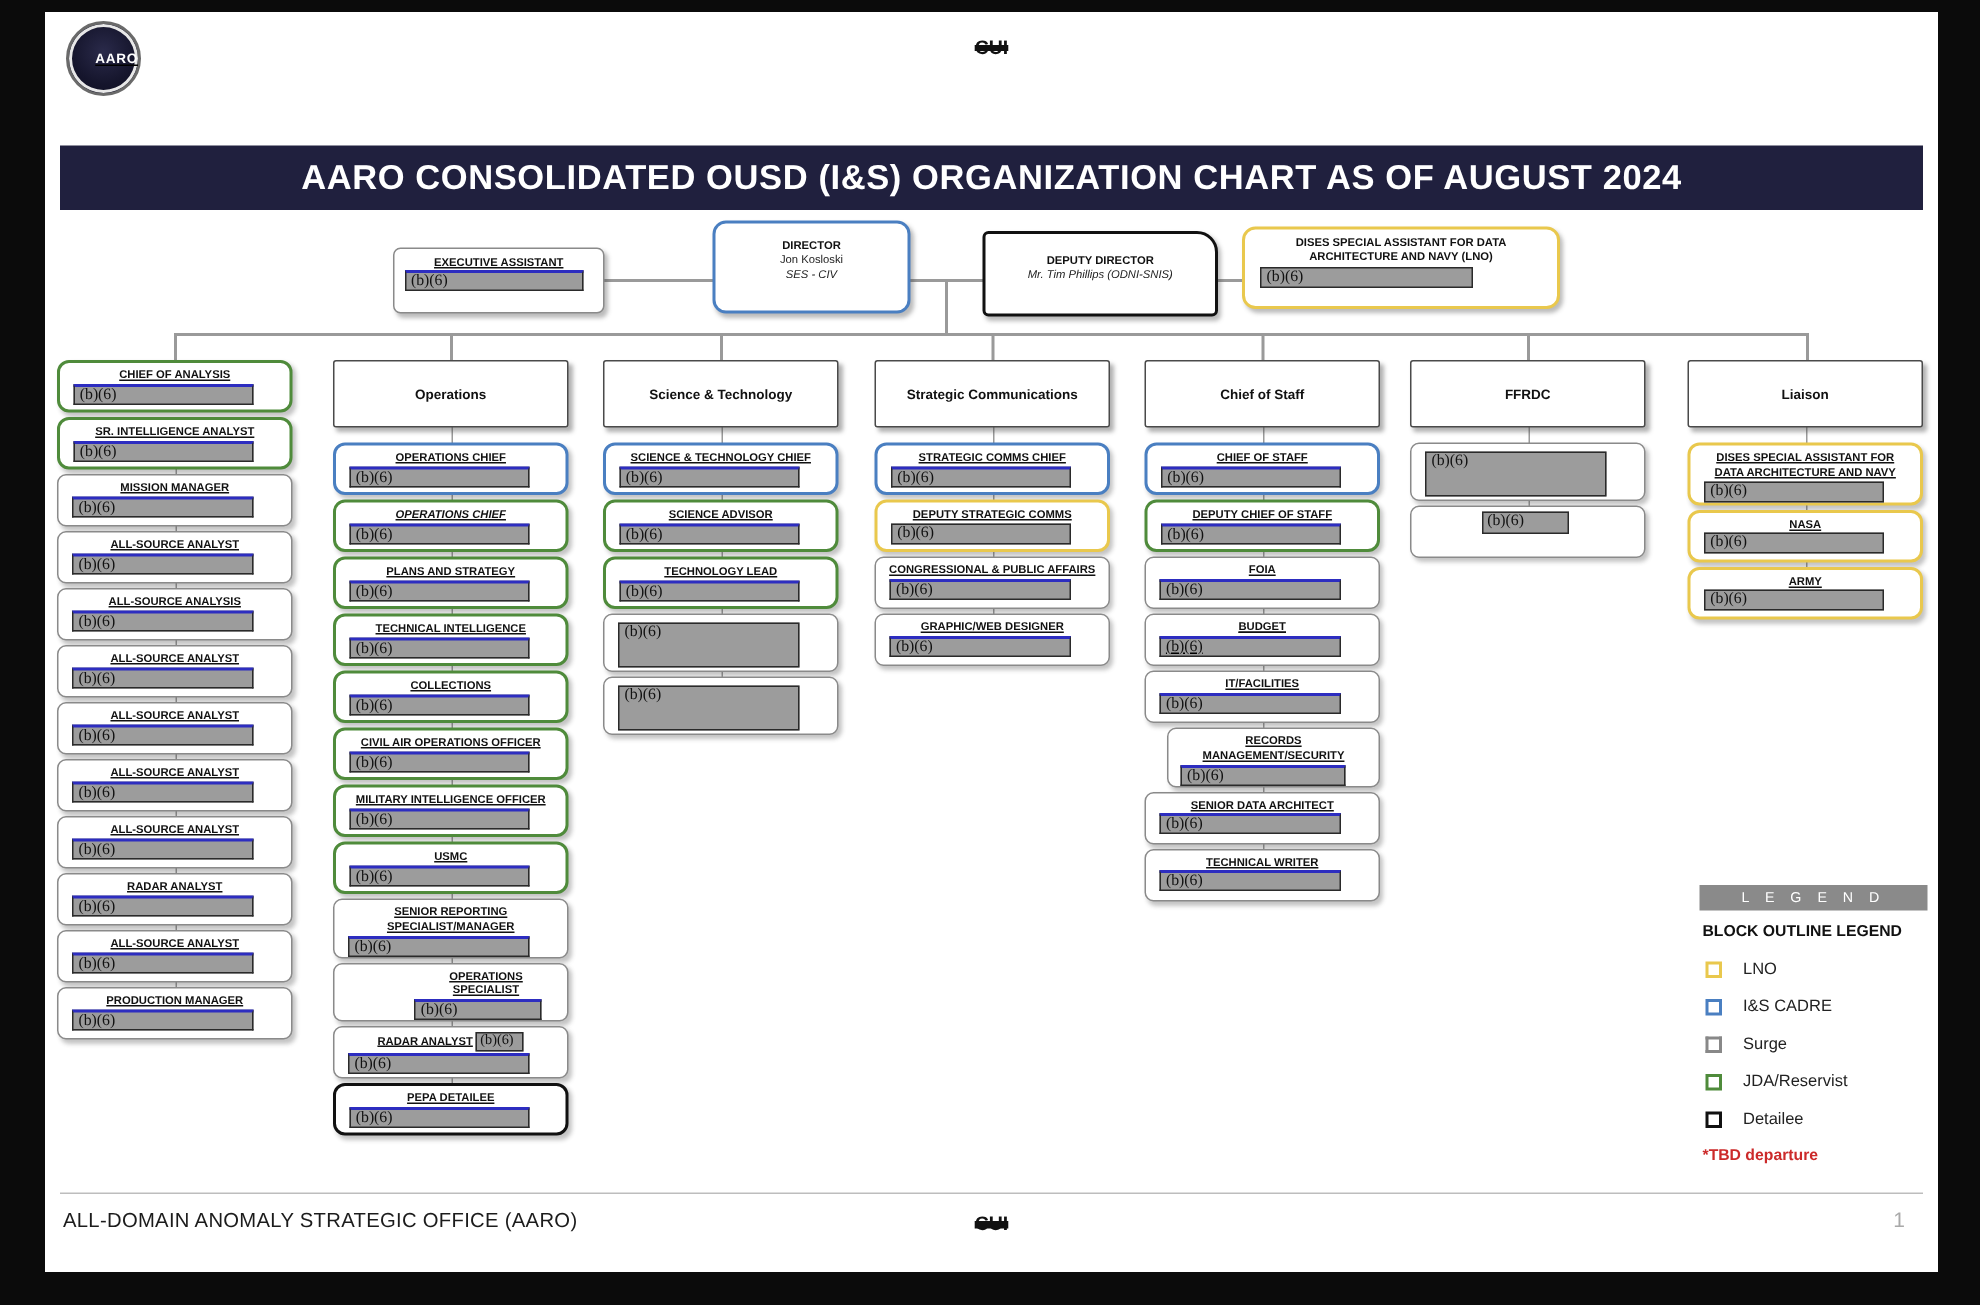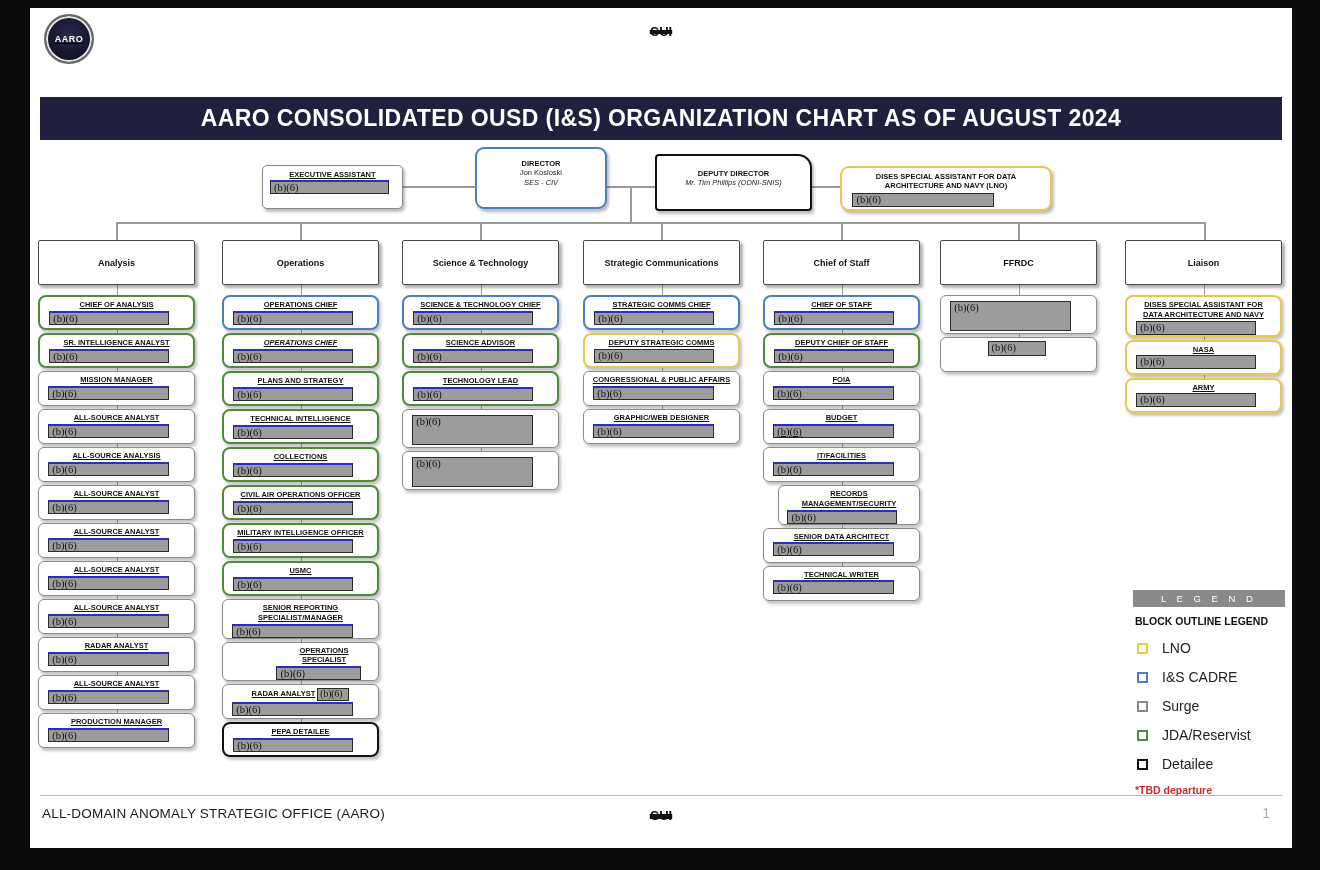--- a/index.html
+++ b/index.html
@@ -2,21 +2,21 @@
 <html style="--banner: #20203e; --redact: #9c9c9c;"><head>
 <meta charset="utf-8">
 <style>
   * { margin:0; padding:0; box-sizing:border-box; }
   html,body { width:1320px; height:870px; background:#0b0b0b; font-family:"Liberation Sans", sans-serif; overflow:hidden; }
   .page { position:absolute; left:30px; top:8px; width:1262px; height:840px; background:#ffffff; }
 
   
   .logo { position:absolute; left:14px; top:6px; width:50px; height:50px; border-radius:50%;
           background:radial-gradient(circle at 50% 40%, #2a2a4a 0%, #15152c 60%, #0d0d1f 100%);
-          border:2px solid #6a6a6a; box-shadow:inset 0 0 0 2px #e8e8e8; display:flex; align-items:center; justify-content:center;text-decoration:underline; }
+          border:2px solid #6a6a6a; box-shadow:inset 0 0 0 2px #e8e8e8; display:flex; align-items:center; justify-content:flex-end;text-decoration:underline; }
   .logo span { color:#fff; font-size:9px; font-weight:bold; letter-spacing:.5px; }
   .cui-top { position:absolute; left:0; right:0; top:16px; text-align:center; font-size:13px; font-weight:bold; color:#111;
              text-decoration:line-through; text-decoration-thickness:4px; }
   .banner { position:absolute; left:10px; top:89px; width:1242px; height:43px; background:var(--banner,#20203e);
             color:#fff; display:flex; align-items:center; justify-content:center; font-size:23px; font-weight:bold; letter-spacing:.4px; }
 
   
   .lbox { position:absolute; background:#fff; border:1.4px solid #7d7d7d; border-radius:5px;
           box-shadow:2px 2.5px 3px rgba(60,60,60,.35); z-index:2; padding-top:4px; }
   .lbox .t { font-size:7.5px; font-weight:bold; text-align:center; line-height:1.25; color:#111; }
@@ -57,21 +57,21 @@
   .obox.smallred .rbar { width:38%; margin-left:30%; height:15px; }
 
   
   .legend { position:absolute; left:1103px; top:582px; width:152px; z-index:2; }
   .legend-bar { height:17px; background:#8a8a8a; color:#fff; font-size:9.5px; font-weight:normal; letter-spacing:4px;
                 display:flex; align-items:center; justify-content:center; }
   .legend-sub { font-size:10.5px; font-weight:bold; color:#111; margin:8px 0 4px 2px; }
   .legend-item { display:flex; align-items:center; margin:13px 0 0 4px; }
   .legend-item .sw { width:11px; height:11px; border:2.5px solid #888; background:#fff; margin-right:14px; flex:0 0 auto; }
   .legend-item .sw.dashed { border-style:dashed; border-width:2px; }
-  .legend-item .lb { font-size:14px; color:#222; }
+  .legend-item .lb { font-size:11px; color:#222; }
   .legend-note { font-size:10.5px; font-weight:bold; margin:12px 0 0 2px; }
 
   
   .foot-rule { position:absolute; left:10px; top:787px; width:1242px; height:1px; background:#bdbdbd; }
   .foot-org { position:absolute; left:12px; top:798px; font-size:13.5px; color:#1c1c1c; letter-spacing:.2px; }
   .cui-bottom { position:absolute; left:0; right:0; top:800px; text-align:center; font-size:13px; font-weight:bold; color:#111;
                 text-decoration:line-through; text-decoration-thickness:5px; }
   .page-num { position:absolute; right:22px; top:797px; font-size:14px; color:#a9a9a9; }
 </style>
 </head>
@@ -111,30 +111,29 @@
     <div class="t">DIRECTOR</div>
     <div class="sub">Jon Kosloski</div>
     <div class="sub i">SES - CIV</div>
   </div>
 
   <div class="lbox thickb" style="left: 625px; top: 146px; width: 157px; height: 57px; border-radius: 4px 14px 4px 4px; padding-top: 13px; border-color: rgb(17, 17, 17);">
     <div class="t">DEPUTY DIRECTOR</div>
     <div class="sub i">Mr. Tim Phillips (ODNI-SNIS)</div>
   </div>
 
-  <div class="lbox thickb" style="left: 798px; top: 158px; width: 212px; height: 45px; border-color: rgb(233, 200, 77); margin-left: 12px;">
+  <div class="lbox thickb" style="left: 798px; top: 143px; width: 212px; height: 55px; border-color: rgb(233, 200, 77);">
     <div class="t" style="padding:0 24px;">DISES SPECIAL ASSISTANT FOR DATA ARCHITECTURE AND NAVY (LNO)</div>
     <div class="rbar plain" style="width:68%; margin-left:5%; margin-top:2px;">
         <span>(b)(6)</span>
       </div>
   </div>
 
   <div id="columns">
       <div class="column">
-        <div class="col-header">Analysis</div>
         <div class="obox thick" style="border-color: rgb(79, 139, 59);">
           <div class="t">CHIEF OF ANALYSIS</div>
           <div class="rbar">
             <span>(b)(6)</span>
           </div>
         </div>
         <div class="obox thick" style="border-color: rgb(79, 139, 59);">
           <div class="t">SR. INTELLIGENCE ANALYST</div>
           <div class="rbar">
             <span>(b)(6)</span>

